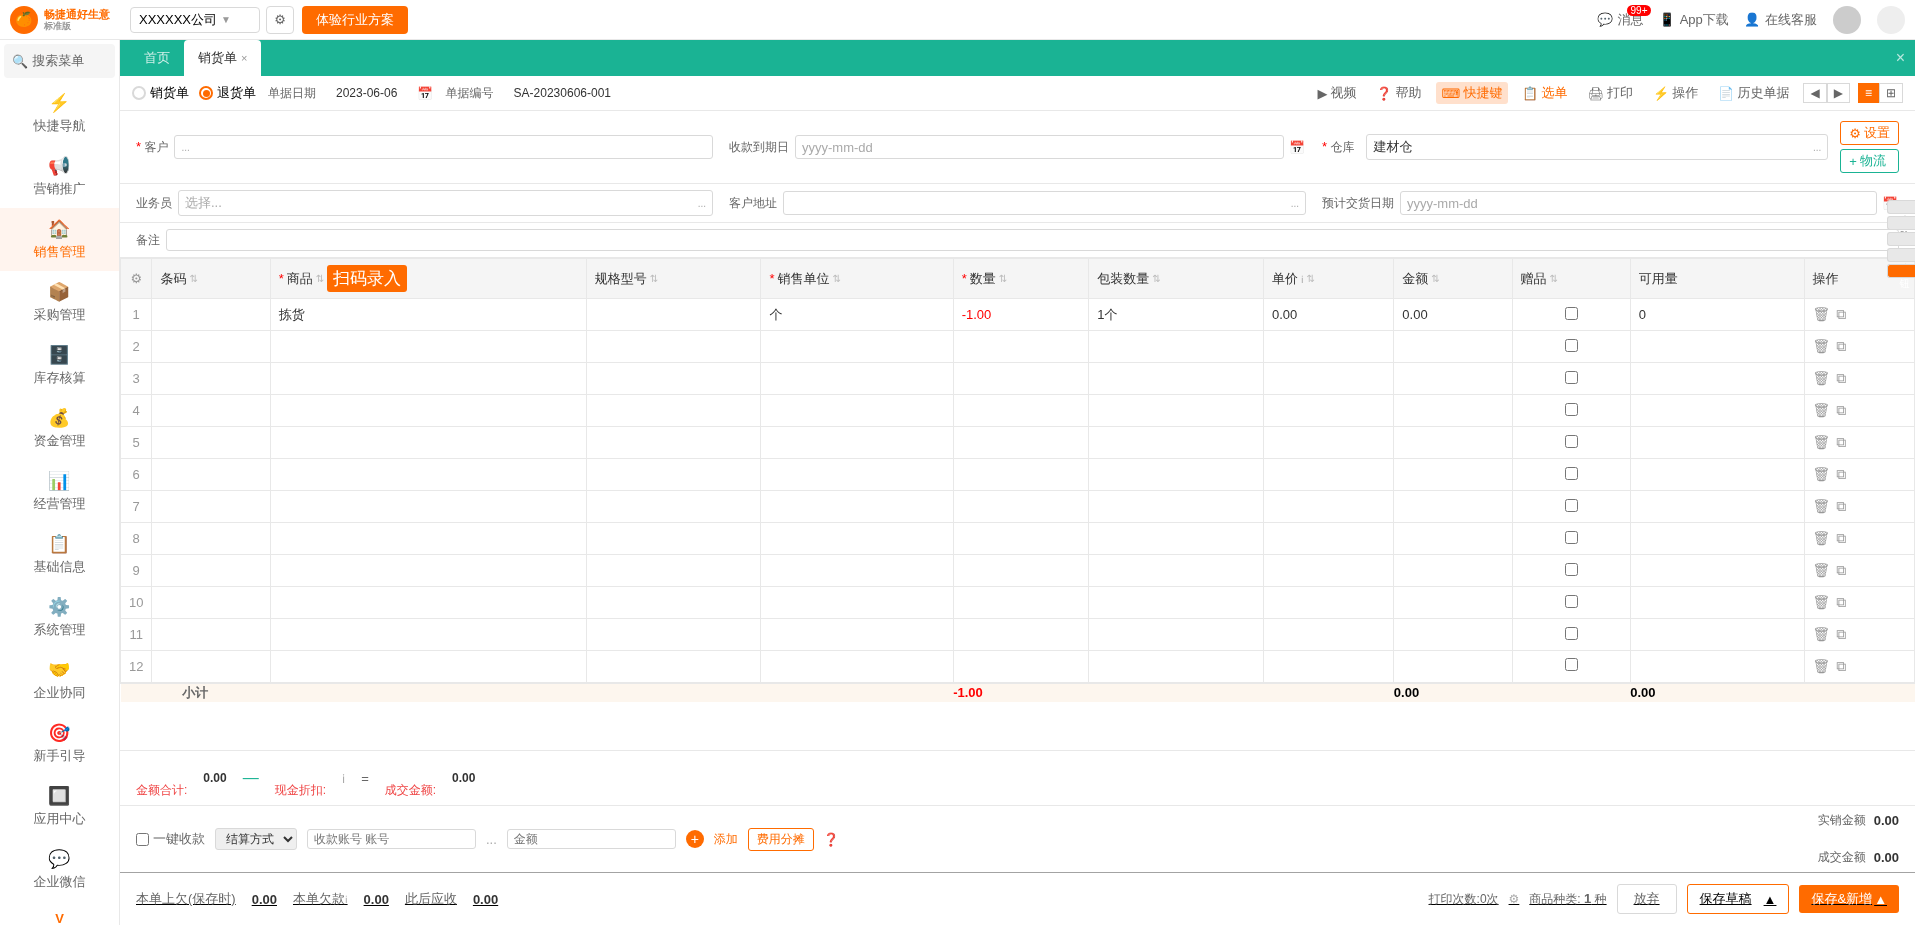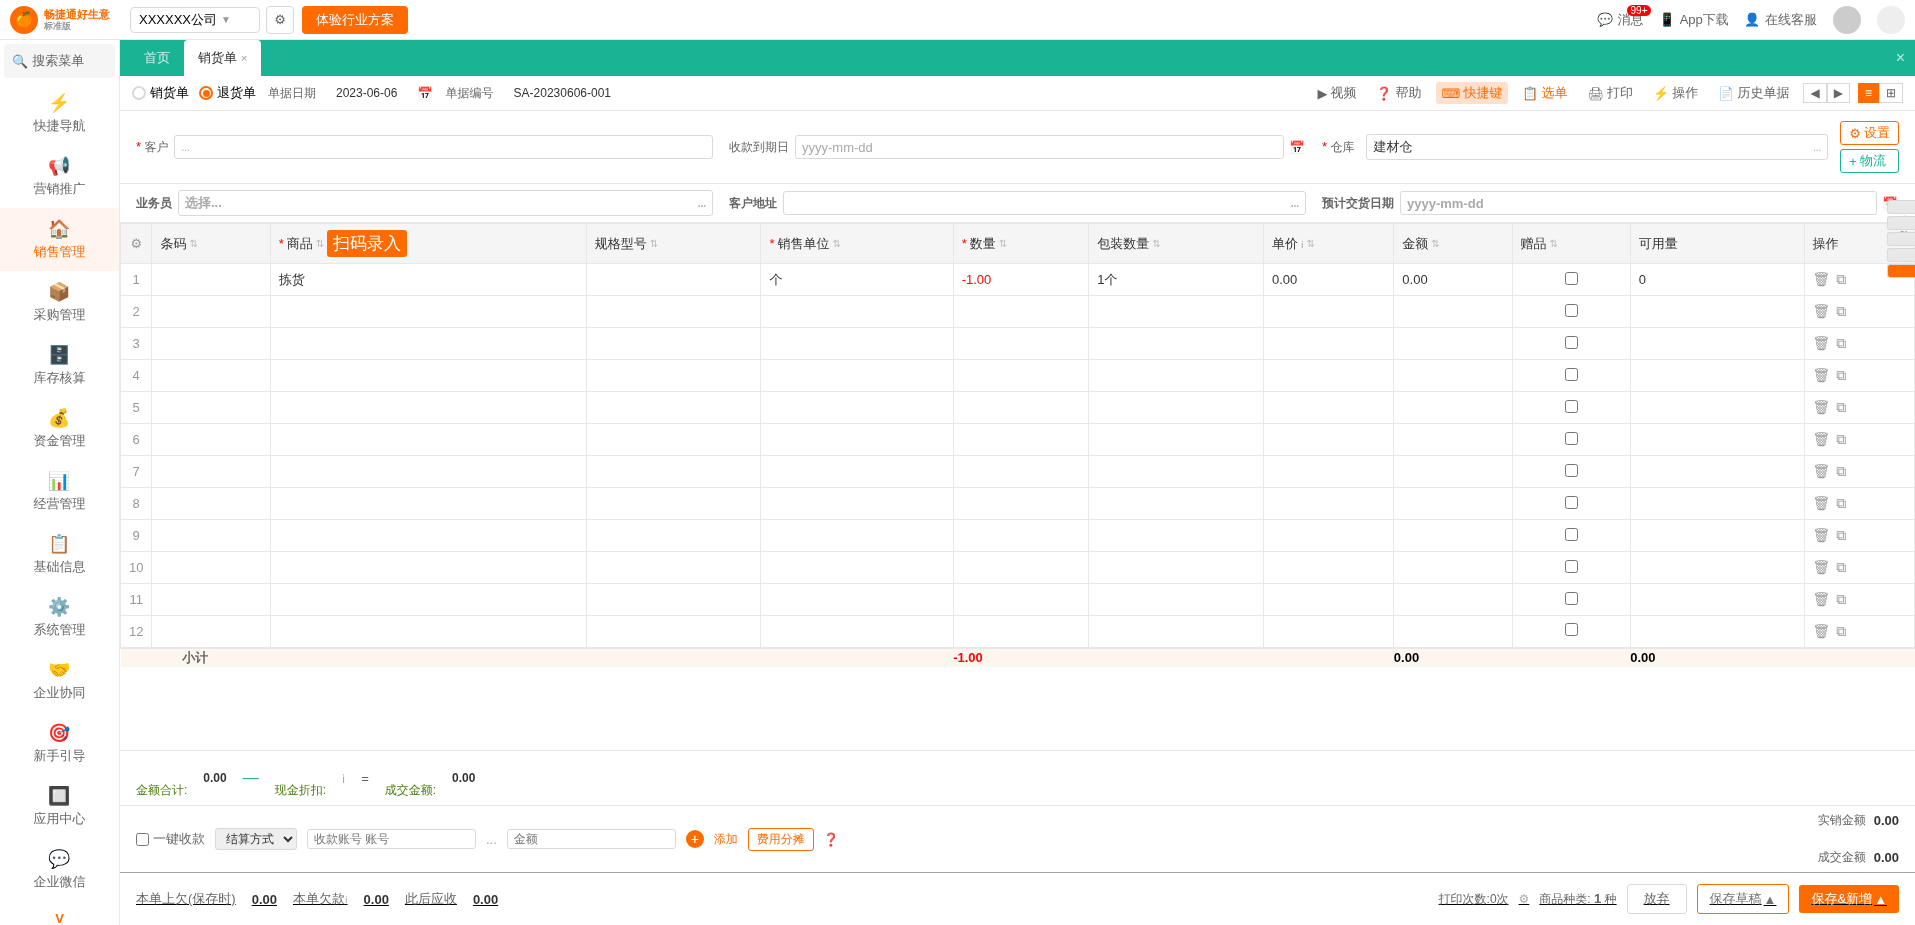--- a/index.html
+++ b/index.html
@@ -57,63 +57,63 @@
 
     
     .form-fields { padding: 10px 16px; border-bottom: 1px solid #e8e8e8; display: grid; grid-template-columns: 1fr 1fr 1fr; gap: 8px 16px; flex-shrink: 0; }
     .field-row { display: flex; align-items: center; gap: 6px; }
     .field-label { color: #666; font-size: 12px; white-space: nowrap; }
     .field-required { color: #f00; }
     .field-input { flex: 1; border: 1px solid #d9d9d9; border-radius: 3px; padding: 3px 6px; font-size: 12px; color: #333; min-height: 24px; display: flex; align-items: center; cursor: pointer; }
     .field-dots { color: #aaa; font-size: 10px; }
     .setting-btn { background: #fff; border: 1px solid #ff6b00; color: #ff6b00; border-radius: 3px; padding: 2px 8px; cursor: pointer; font-size: 12px; display: flex; align-items: center; gap: 3px; margin-left: auto; }
     .logistics-btn { background: #fff; border: 1px solid #1ab394; color: #1ab394; border-radius: 3px; padding: 2px 8px; cursor: pointer; font-size: 12px; display: flex; align-items: center; gap: 3px; }
-    .form-fields-row2 { padding: 6px 16px 6px; border-bottom: 1px solid #e8e8e8; display: grid; grid-template-columns: 1fr 1fr 1fr; gap: 8px 16px; flex-shrink: 0; font-weight: bold; }
+    .form-fields-row2 { padding: 6px 16px 6px; border-bottom: 1px solid #e8e8e8; display: grid; grid-template-columns: 1fr 1fr 1fr; gap: 8px 16px; flex-shrink: 0; }
     .form-fields-row3 { padding: 6px 16px 6px; border-bottom: 1px solid #e8e8e8; flex-shrink: 0; }
 
     
     .table-container { flex: 1; overflow: auto; padding: 0; }
     table { width: 100%; border-collapse: collapse; font-size: 12px; }
     thead th { background: #f5f5f5; border: 1px solid #e8e8e8; padding: 6px 8px; text-align: left; white-space: nowrap; color: #333; font-weight: normal; position: sticky; top: 0; z-index: 2; }
     tbody td { border: 1px solid #e8e8e8; padding: 4px 8px; color: #333; height: 32px; }
     .row-num { color: #999; text-align: center; width: 30px; }
     .scan-btn { background: #ff6b00; color: #fff; border: none; border-radius: 3px; padding: 2px 6px; font-size: 17px; cursor: pointer; }
     .col-gear { width: 30px; text-align: center; color: #999; cursor: pointer; }
     .negative-val { color: #f00; }
     .subtotal-row { background: #fdf6ee; font-weight: bold; }
     .subtotal-row td { border-top: 2px solid #e8e8e8; }
     .action-icons { display: flex; gap: 6px; color: #999; }
     .action-icon { cursor: pointer; font-size: 14px; }
     .checkbox-cell { text-align: center; }
     input[type="checkbox"] { cursor: pointer; }
 
     
     .bottom-summary { padding: 6px 16px; border-top: 1px solid #e8e8e8; display: flex; align-items: center; gap: 16px; flex-shrink: 0; background: #fff; }
-    .summary-label { color: #4d7c0f; font-size: 12px; margin-top: 25px; }
+    .summary-label { color: #ef4444; font-size: 12px; margin-top: 25px; }
     .summary-value { color: #333; font-size: 12px; font-weight: bold; }
     .minus-icon { color: #1ab394; font-size: 16px; }
     .eq-icon { color: #666; }
 
     
     .payment-row { padding: 6px 16px; border-top: 1px solid #e8e8e8; display: flex; align-items: center; gap: 10px; flex-shrink: 0; background: #fff; }
     .one-key-pay { display: flex; align-items: center; gap: 4px; font-size: 12px; color: #666; }
     .pay-select { border: 1px solid #d9d9d9; border-radius: 3px; padding: 2px 6px; font-size: 12px; color: #333; min-width: 80px; }
     .add-btn { background: #ff6b00; color: #fff; border: none; border-radius: 50%; width: 18px; height: 18px; display: flex; align-items: center; justify-content: center; cursor: pointer; font-size: 14px; }
     .expense-btn { border: 1px solid #ff6b00; color: #ff6b00; background: #fff; border-radius: 3px; padding: 2px 8px; font-size: 12px; cursor: pointer; }
     .right-amounts { margin-left: auto; display: flex; flex-direction: column; align-items: flex-end; gap: 20px; }
     .amount-row { display: flex; gap: 8px; align-items: center; }
     .amount-label { color: #666; font-size: 12px; }
     .amount-val { color: #333; font-size: 13px; font-weight: bold; }
 
     
     .footer-bar { height: 53px; background: #fff; border-top: 1px solid #a3a3a3; display: flex; align-items: center; padding: 0 16px; flex-shrink: 0; text-decoration: underline; }
     .footer-info { display: flex; align-items: center; gap: 16px; font-size: 12px; color: #666; }
     .footer-right { margin-left: auto; display: flex; align-items: center; gap: 10px; }
     .discard-btn { border: 1px solid #d9d9d9; background: #fff; color: #666; border-radius: 3px; padding: 5px 16px; cursor: pointer; font-size: 13px; }
-    .save-draft-btn { border: 1px solid #ff6b00; background: #fff; color: #737373; border-radius: 3px; padding: 5px 12px; cursor: pointer; font-size: 13px; display: flex; align-items: center; gap: 2px; }
+    .save-draft-btn { border: 1px solid #ff6b00; background: #fff; color: #000000; border-radius: 3px; padding: 5px 12px; cursor: pointer; font-size: 13px; display: flex; align-items: center; gap: 12px; }
     .save-new-btn { background: #ff6b00; color: #fff; border: none; border-radius: 3px; padding: 5px 12px; cursor: pointer; font-size: 13px; display: flex; align-items: center; gap: 2px; }
     .print-info { font-size: 12px; color: #666; }
     .goods-type { font-size: 12px; color: #666; }
 
     
     .right-float { position: fixed; right: 0; top: 200px; display: flex; flex-direction: column; gap: 2px; z-index: 100; }
     .float-btn { width: 28px; background: #e8e8e8; padding: 6px 4px; text-align: center; font-size: 10px; color: #666; cursor: pointer; writing-mode: vertical-rl; border-radius: 3px 0 0 3px; border: 1px solid #d9d9d9; border-right: none; }
     .float-btn.orange { background: #ff6b00; color: #fff; }
 
     
@@ -351,20 +351,26 @@
         </div>
         <div class="field-row">
           <span class="field-label">预计交货日期</span>
           <div class="field-input" style="flex:1; color:#aaa;">
             <span>yyyy-mm-dd</span>
           </div>
           <span style="cursor:pointer; color:#aaa;">📅</span>
         </div>
       </div>
 
+      <div class="form-fields-row3">
+        <div class="field-row">
+          <span class="field-label">备注</span>
+          <div class="field-input" style="min-width:400px; min-height:22px;"></div>
+        </div>
+      </div>
 
       <div class="table-container">
         <table>
           <thead>
             <tr>
               <th class="col-gear">⚙</th>
               <th>
                 <div class="th-content">
                     <span>条码</span>
                     <span class="col-sort">⇅</span>

